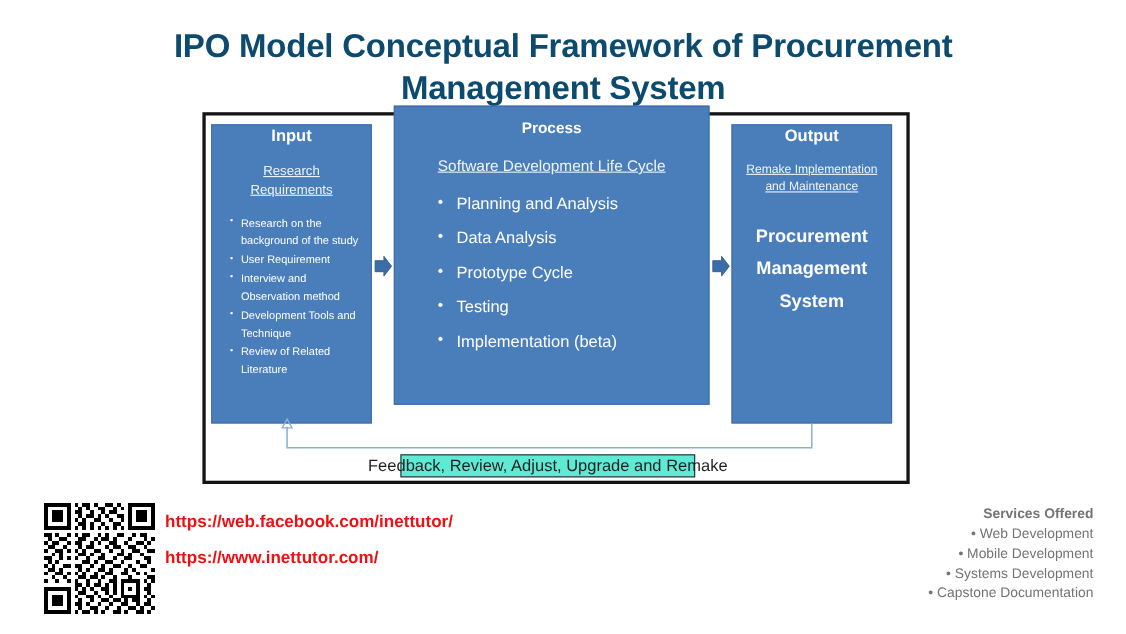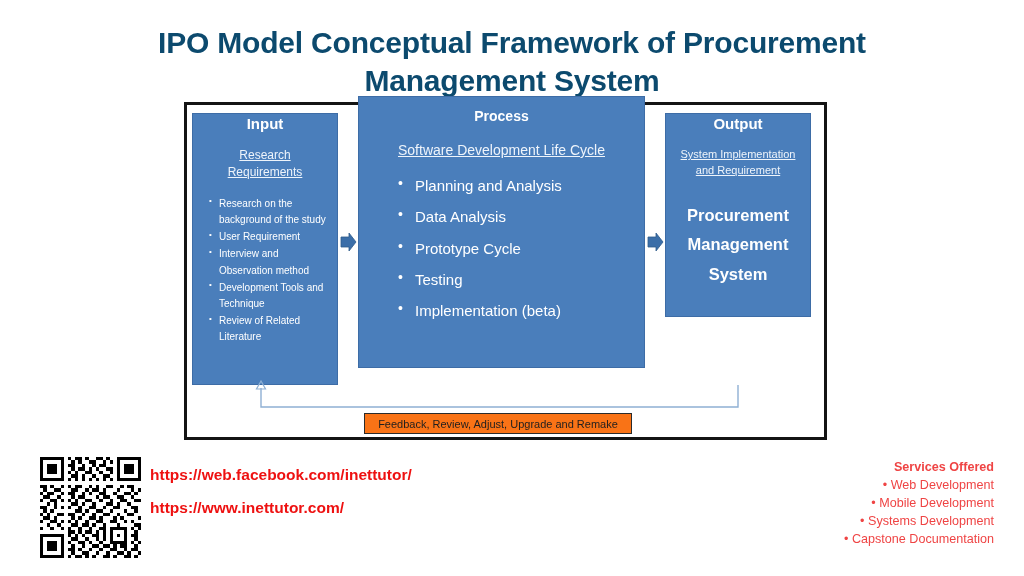--- a/index.html
+++ b/index.html
@@ -45,21 +45,21 @@
   
   .panel {
     position: absolute;
     background: #4a7ebb;
     border: 1px solid #3d6ca6;
     box-sizing: border-box;
     color: #ffffff;
   }
   #panel-input   { left: 192px; top: 113px; width: 146px; height: 272px; }
   #panel-process { left: 358px; top: 96px; width: 287px; height: 272px; }
-  #panel-output  { left: 665px; top: 113px; width: 146px; height: 204px; }
+  #panel-output  { left: 665px; top: 113px; width: 146px; height: 272px; }
 
   .panel-title {
     text-align: center;
     font-weight: bold;
     color: #ffffff;
   }
   #panel-input .panel-title,
   #panel-output .panel-title { font-size: 15px; margin-top: 1px; }
   #panel-process .panel-title { font-size: 14px; margin-top: 11px; }
 
@@ -150,22 +150,22 @@
   }
 
   #feedback-label {
     position: absolute;
     left: 364px;
     top: 413px;
     width: 268px;
     height: 21px;
     border: 1px solid #2b2b2b;
     box-sizing: border-box;
-    background: #f97316;
-    font-size: 11px;
+    background: #5eead4;
+    font-size: 15px;
     color: #1f1f1f;
     display: flex;
     align-items: center;
     justify-content: center;
     white-space: nowrap;
   }
 
   
   #qr-code {
     position: absolute;
@@ -188,21 +188,21 @@
   #link-website  { top: 499px; }
 
   
   #services-block {
     position: absolute;
     right: 30px;
     top: 459px;
     text-align: right;
     font-size: 12.6px;
     line-height: 1.42;
-    color: #ef4444;
+    color: #737373;
   }
   #services-title { font-weight: bold; }
   #services-list { list-style: none; margin: 0; padding: 0; }
   #services-list li { white-space: nowrap; margin-left: 45px; }
   #services-list li::before { content: "\2022\00a0"; }
 </style>
 </head>
 <body>
 
 <div id="page-title">IPO Model Conceptual Framework of Procurement Management System</div>
@@ -228,21 +228,21 @@
     <li>Planning and Analysis</li>
     <li>Data Analysis</li>
     <li>Prototype Cycle</li>
     <li>Testing</li>
     <li>Implementation (beta)</li>
   </ul>
 </div>
 
 <div class="panel" id="panel-output">
   <div class="panel-title">Output</div>
-  <div class="panel-subtitle">System Implementation and Requirement</div>
+  <div class="panel-subtitle">Remake Implementation and Maintenance</div>
   <div id="output-result">
     <div>Procurement</div>
     <div>Management</div>
     <div>System</div>
   </div>
 </div>
 
 <svg class="flow-arrow" id="arrow-input-process" viewBox="0 0 17 20">
   <polygon points="1,5 9,5 9,1 16,10 9,19 9,15 1,15" fill="#3b6ea8" stroke="#2f5a8a" stroke-width="0.8"></polygon>
 </svg>

